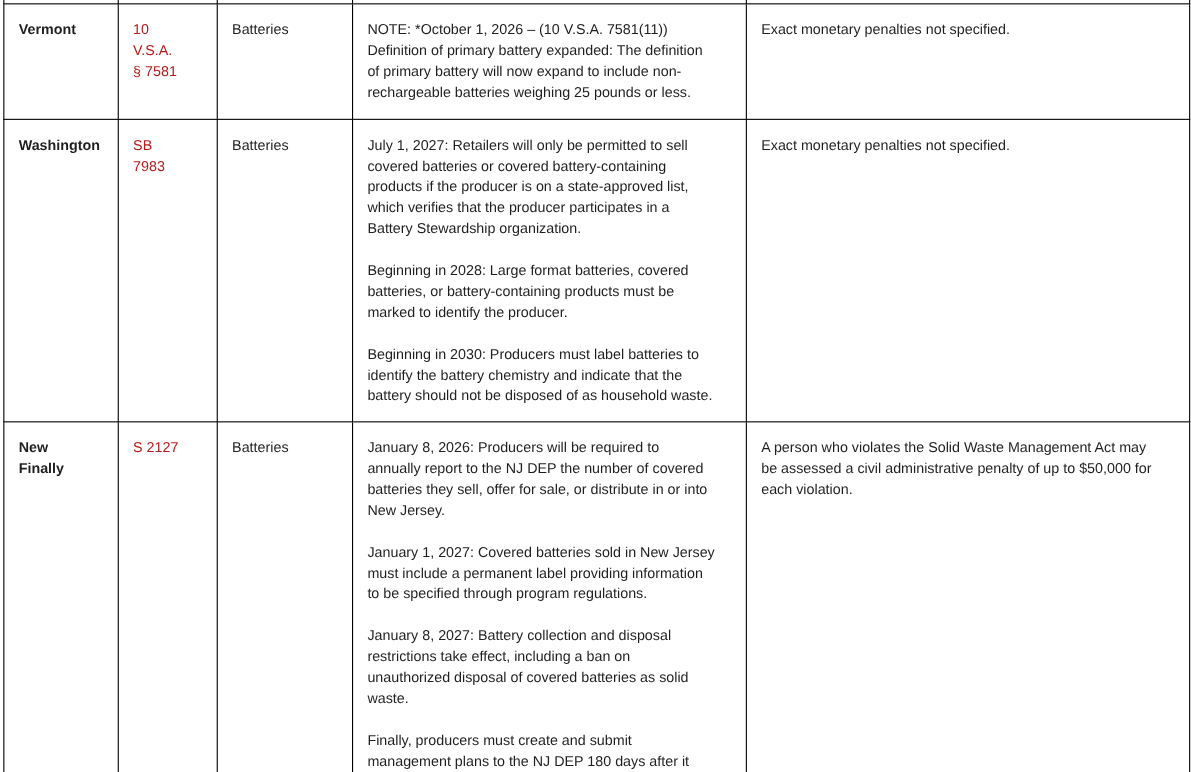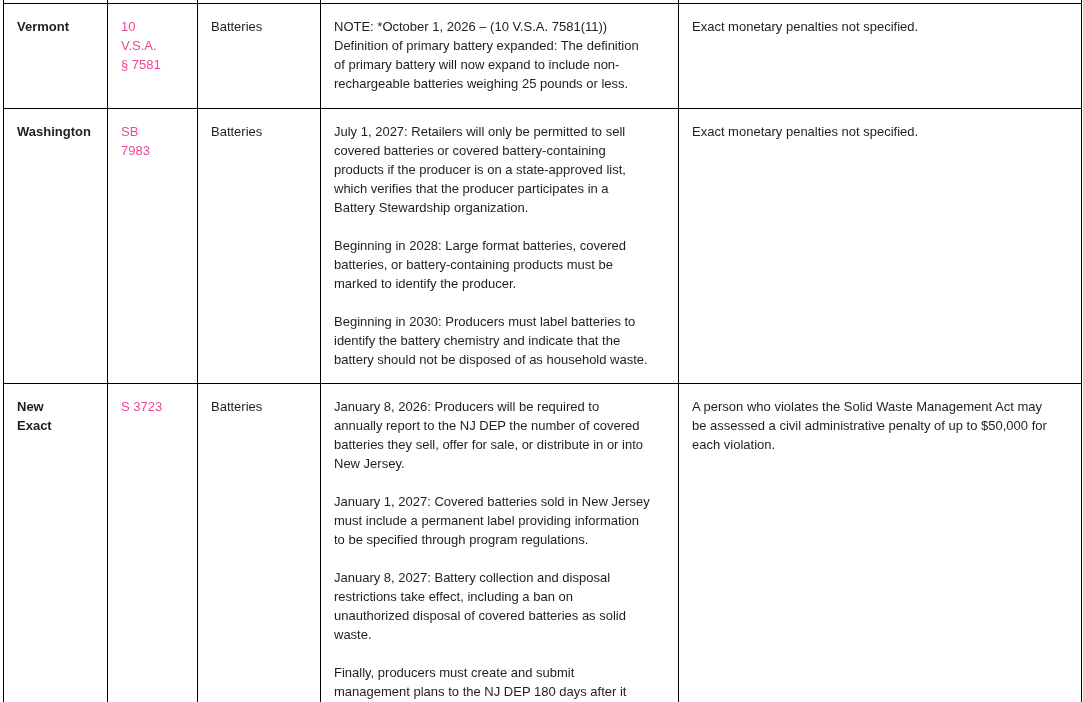--- a/index.html
+++ b/index.html
@@ -40,21 +40,21 @@
   tr.row-washington { height: 275px; }
   tr.row-newjersey  { height: 310px; }
   tr.spacer-bottom  { height: 20px; }
   .cell-text {
     white-space: pre-line;
   }
   .state-name {
     font-weight: bold;
   }
   .citation-link {
-    color: #ec4899;
+    color: #b91c1c;
     text-decoration: none;
     cursor: pointer;
     white-space: pre-line;
   }
 </style>
 </head>
 <body>
 
 <div id="screen">
   <table class="reg-table">
@@ -111,24 +111,24 @@
 
 Beginning in 2030: Producers must label batteries to identify the battery chemistry and indicate that the battery should not be disposed of as household waste.</span>
       </td>
       <td>
         <span class="cell-text">Exact monetary penalties not specified.</span>
       </td>
     </tr>
 
     <tr class="row-newjersey">
       <td>
-        <span class="cell-text state-name">New Exact</span>
+        <span class="cell-text state-name">New Finally</span>
       </td>
       <td>
-        <a class="citation-link">S 3723</a>
+        <a class="citation-link">S 2127</a>
       </td>
       <td>
         <span class="cell-text">Batteries</span>
       </td>
       <td>
         <span class="cell-text">January 8, 2026: Producers will be required to annually report to the NJ DEP the number of covered batteries they sell, offer for sale, or distribute in or into New Jersey.
 
 January 1, 2027: Covered batteries sold in New Jersey must include a permanent label providing information to be specified through program regulations.
 
 January 8, 2027: Battery collection and disposal restrictions take effect, including a ban on unauthorized disposal of covered batteries as solid waste.

